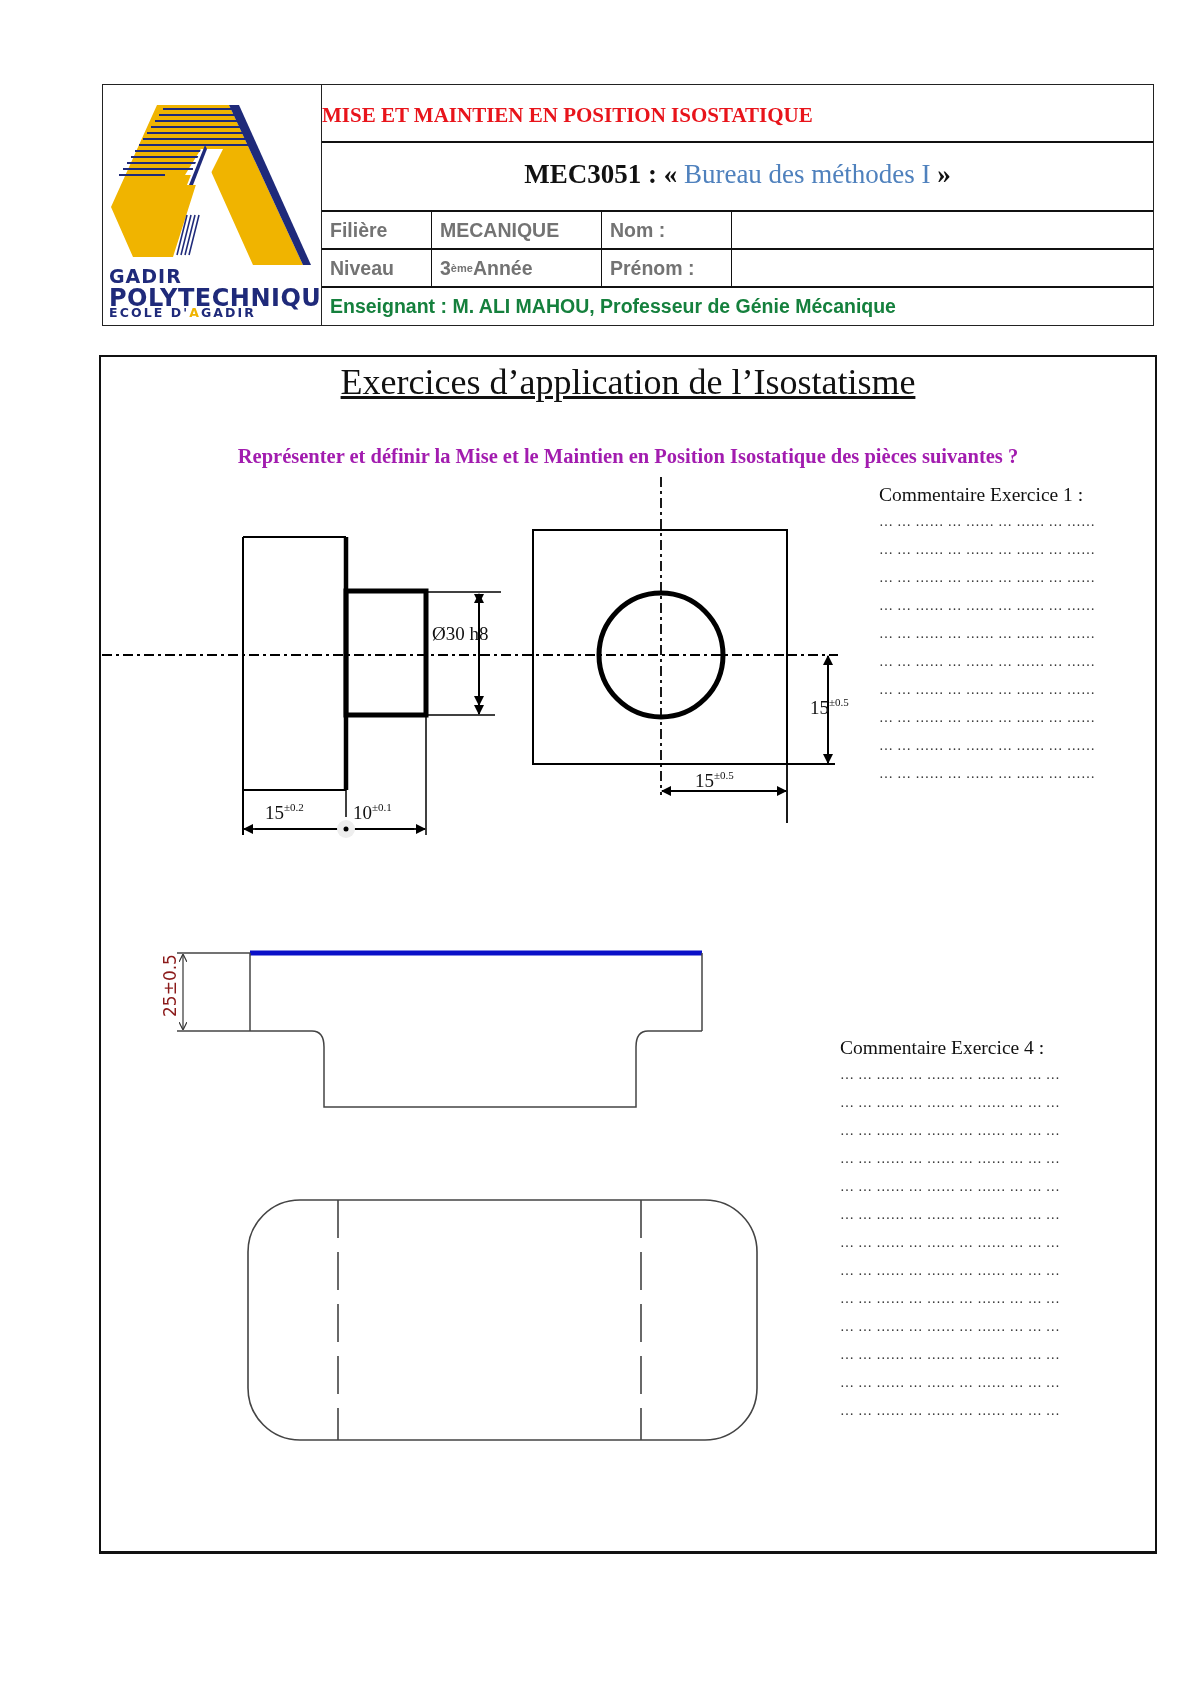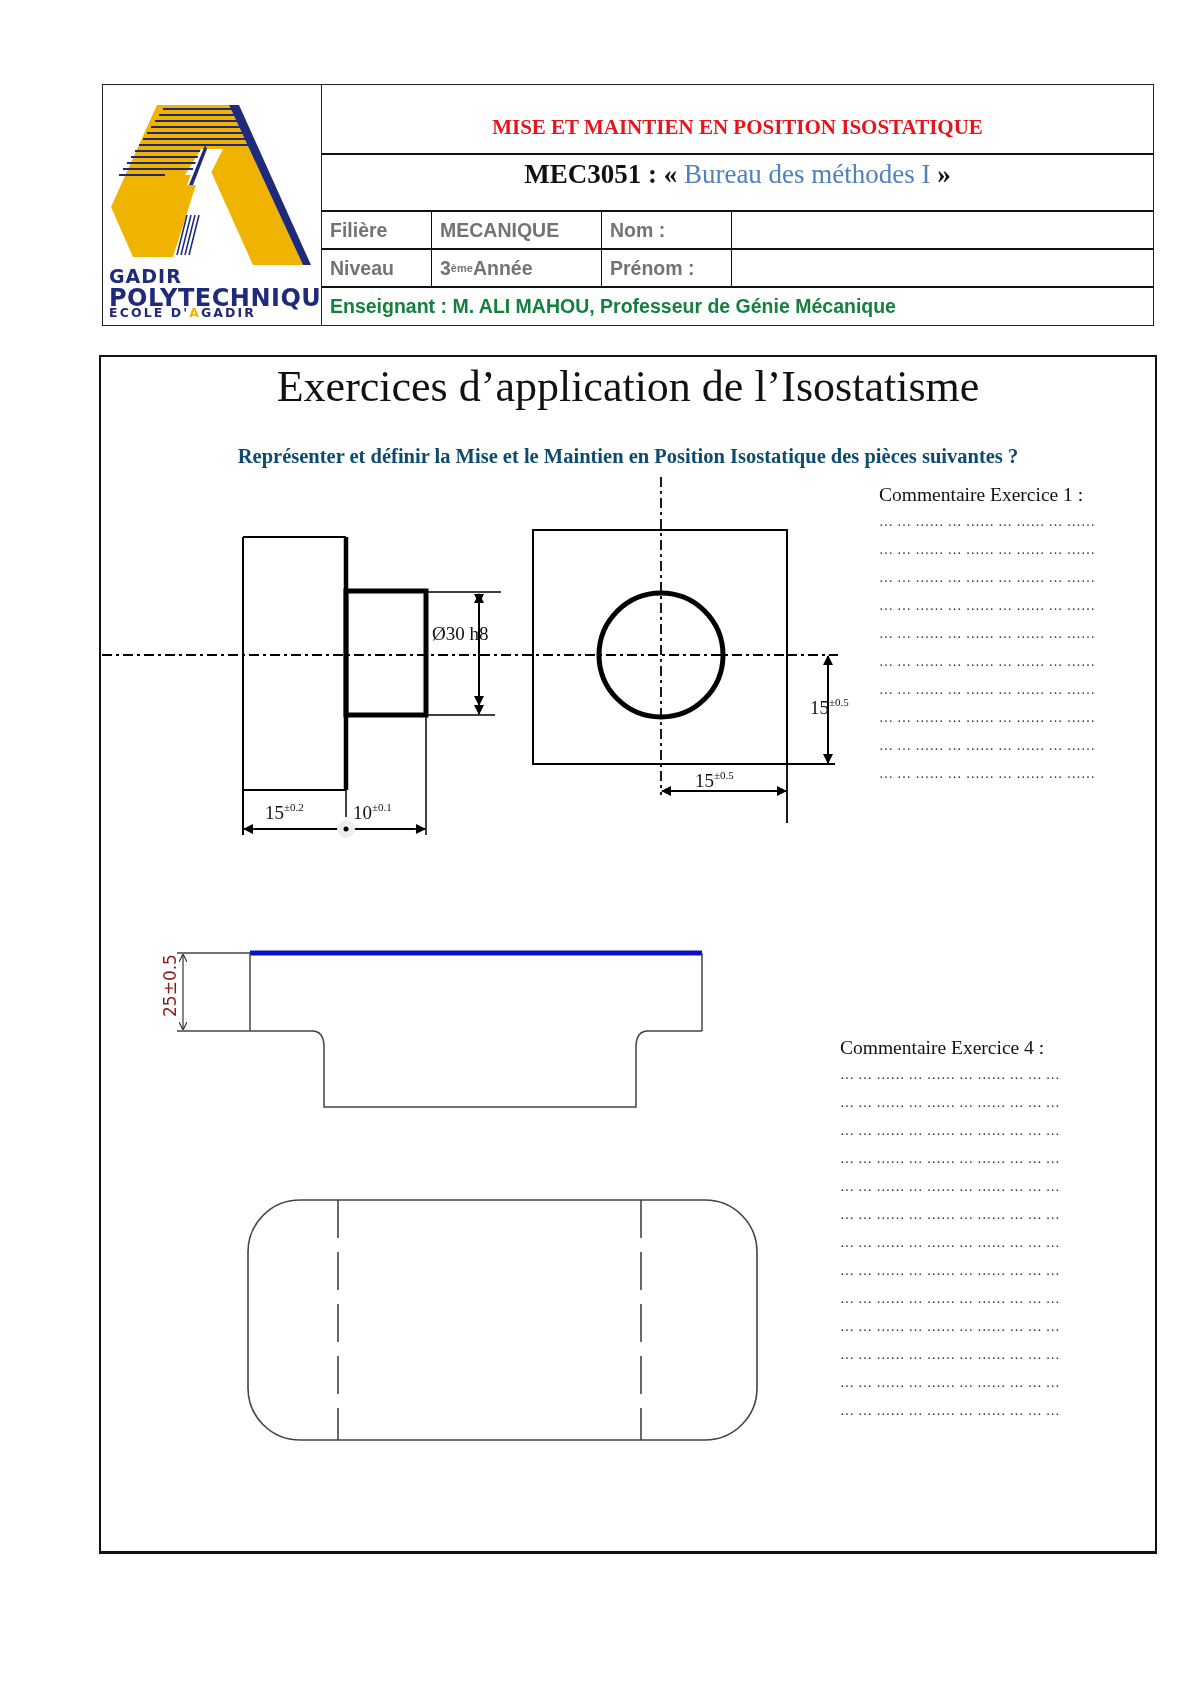--- a/index.html
+++ b/index.html
@@ -9,21 +9,21 @@
   .header { position: absolute; left: 102px; top: 84px; width: 1052px; height: 242px; border: 1.5px solid #222; box-sizing: border-box; }
   .logo-cell { position: absolute; left: 0; top: 0; width: 219px; height: 100%; border-right: 1.5px solid #222; box-sizing: border-box; overflow: hidden; }
   .logo-svg { position: absolute; left: 2px; top: 2px; }
   .logo-text { position: absolute; left: 6px; font-family: "DejaVu Sans", sans-serif; color: #1f2a7a; font-weight: bold; line-height: 1; letter-spacing: 0.5px; }
   .logo-l1 { top: 182px; font-size: 19px; letter-spacing: 1px; }
   .logo-l2 { top: 201px; font-size: 24px; }
   .logo-l3 { top: 222px; font-size: 12.5px; letter-spacing: 2.1px; }
   .logo-l3 .gold { color: #f0b400; }
 
   .hrow { position: absolute; left: 219px; right: 0; border-bottom: 2px solid #111; box-sizing: border-box; display: flex; align-items: center; }
-  .row-title { top: 16px; height: 54px; justify-content: center; }
+  .row-title { top: 4px; height: 54px; }
   .row-course { top: 54px; height: 73px; justify-content: center; }
   .row-filiere { top: 127px; height: 38px; }
   .row-niveau { top: 165px; height: 38px; }
   .row-ens { top: 203px; height: 37px; border-bottom: none; }
 
   .title-red { color: #e8141b; font-weight: bold; font-size: 21px; font-family: "Liberation Serif", serif; }
   .course { font-size: 27px; color: #111; font-family: "Liberation Serif", serif; }
   .course .code { font-weight: bold; }
   .course .quote { font-weight: bold; }
   .course .blue { color: #4f81bd; }
@@ -32,22 +32,22 @@
   .c1 { width: 110px; }
   .c2 { width: 170px; }
   .c3 { width: 130px; }
   .c4 { flex: 1; border-right: none; }
   .ens { padding-left: 8px; font-family: "Liberation Sans", sans-serif; font-size: 19.5px; color: #15803d; }
   .ens .plain { font-weight: bold; }
   sup.small { font-size: 11px; vertical-align: super; line-height: 0; }
 
   
   .main { position: absolute; left: 99px; top: 355px; width: 1058px; height: 1199px; border: 2px solid #111; border-bottom-width: 3px; box-sizing: border-box; }
-  .main-title { position: absolute; left: 0; right: 0; top: 4px; text-align: center; font-size: 44px; color: #111; font-family: "Liberation Serif", serif; }
-  .instruction { position: absolute; left: 0; right: 0; top: 88px; text-align: center; font-size: 20.5px; font-weight: bold; color: #0c4a6e; font-family: "Liberation Serif", serif; }
+  .main-title { position: absolute; left: 0; right: 0; top: 4px; text-align: center; font-size: 36px; color: #111; font-family: "Liberation Serif", serif; text-decoration: underline; }
+  .instruction { position: absolute; left: 0; right: 0; top: 88px; text-align: center; font-size: 20.5px; font-weight: bold; color: #a21caf; font-family: "Liberation Serif", serif; }
 
   .comment { position: absolute; font-family: "Liberation Serif", serif; color: #111; }
   .comment .label { font-size: 19.5px; }
   .comment .dots { font-size: 14px; color: #333; letter-spacing: 0.3px; line-height: 28px; white-space: nowrap; }
   .comment1 { left: 778px; top: 127px; }
   .comment1 .lines { margin-top: 2px; }
   .comment2 { left: 739px; top: 680px; }
   .comment2 .lines { margin-top: 2px; }
 
   .drawing { position: absolute; left: 0; top: 0; }

